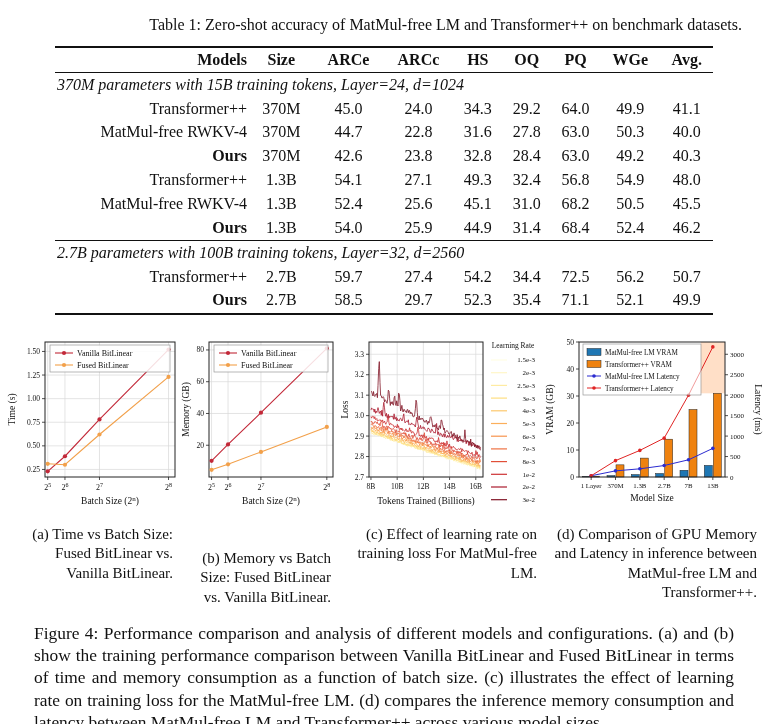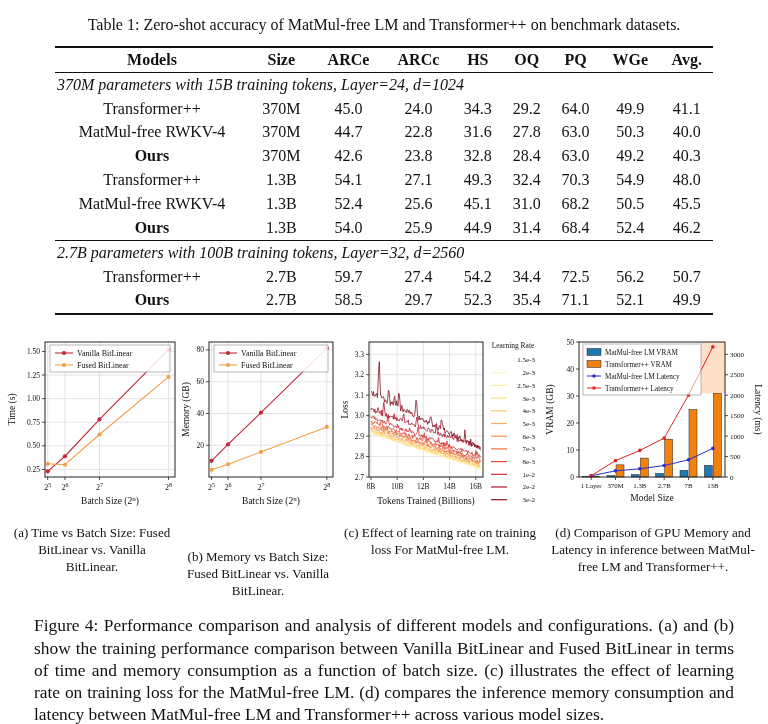--- a/index.html
+++ b/index.html
@@ -1,28 +1,28 @@
 <!DOCTYPE html>
 <html><head>
 <meta charset="utf-8">
 <style>
   html,body{margin:0;padding:0;background:#fff;}
   body{width:768px;height:724px;font-family:"Liberation Serif",serif;color:#111;overflow:hidden;}
-  .table-caption{text-align:center;font-size:16px;margin:16px 26px 12px;}
+  .table-caption{text-align:right;font-size:16px;margin:16px 26px 12px;}
   table.results{border-collapse:collapse;margin:0 auto;width:658px;border-top:2.2px solid #111;border-bottom:2.2px solid #111;font-size:16px;}
   table.results th,table.results td{padding:1.5px 2px;line-height:1.3;white-space:nowrap;}
-  .col-model{text-align:center;width:190px;}
+  .col-model{text-align:right;width:190px;}
   .col-num{text-align:center;}
   thead th{font-weight:bold;padding-top:4px;padding-bottom:5px;}
   tr.group-header td{font-style:italic;border-top:1.4px solid #111;padding-top:2px;}
   td.bold{font-weight:bold;}
   .figure-row{display:flex;justify-content:space-between;align-items:flex-start;padding:0 5px;margin-top:18px;}
   .panel{background:#fff;}
   .subcaption-row{display:flex;justify-content:space-between;padding:0 5px;margin-top:0;}
-  .subcap{font-size:13px;text-align:center;line-height:1.3;padding:0 6px;box-sizing:border-box;}
+  .subcap{font-size:15px;text-align:right;line-height:1.3;padding:0 6px;box-sizing:border-box;}
   .cap-a{width:174px;}.cap-b{width:158px;margin-top:24px;}.cap-c{width:206px;}.cap-d{width:220px;}
   .figure-caption{font-size:17.4px;text-align:justify;margin:15px 34px 0;line-height:1.27;}
   svg text{font-family:"Liberation Serif",serif;fill:#111;}
 </style>
 </head>
 <body>
 
 <div class="page">
 
   <div class="table-caption">Table 1: Zero-shot accuracy of MatMul-free LM and Transformer++ on benchmark datasets.</div>
@@ -78,21 +78,21 @@
           <td class="col-num">49.2</td>
           <td class="col-num">40.3</td>
         </tr>
         <tr>
           <td class="col-model">Transformer++</td>
           <td class="col-num">1.3B</td>
           <td class="col-num">54.1</td>
           <td class="col-num">27.1</td>
           <td class="col-num">49.3</td>
           <td class="col-num">32.4</td>
-          <td class="col-num">70.3</td>
+          <td class="col-num">56.8</td>
           <td class="col-num">54.9</td>
           <td class="col-num">48.0</td>
         </tr>
         <tr>
           <td class="col-model">MatMul-free RWKV-4</td>
           <td class="col-num">1.3B</td>
           <td class="col-num">52.4</td>
           <td class="col-num">25.6</td>
           <td class="col-num">45.1</td>
           <td class="col-num">31.0</td>

